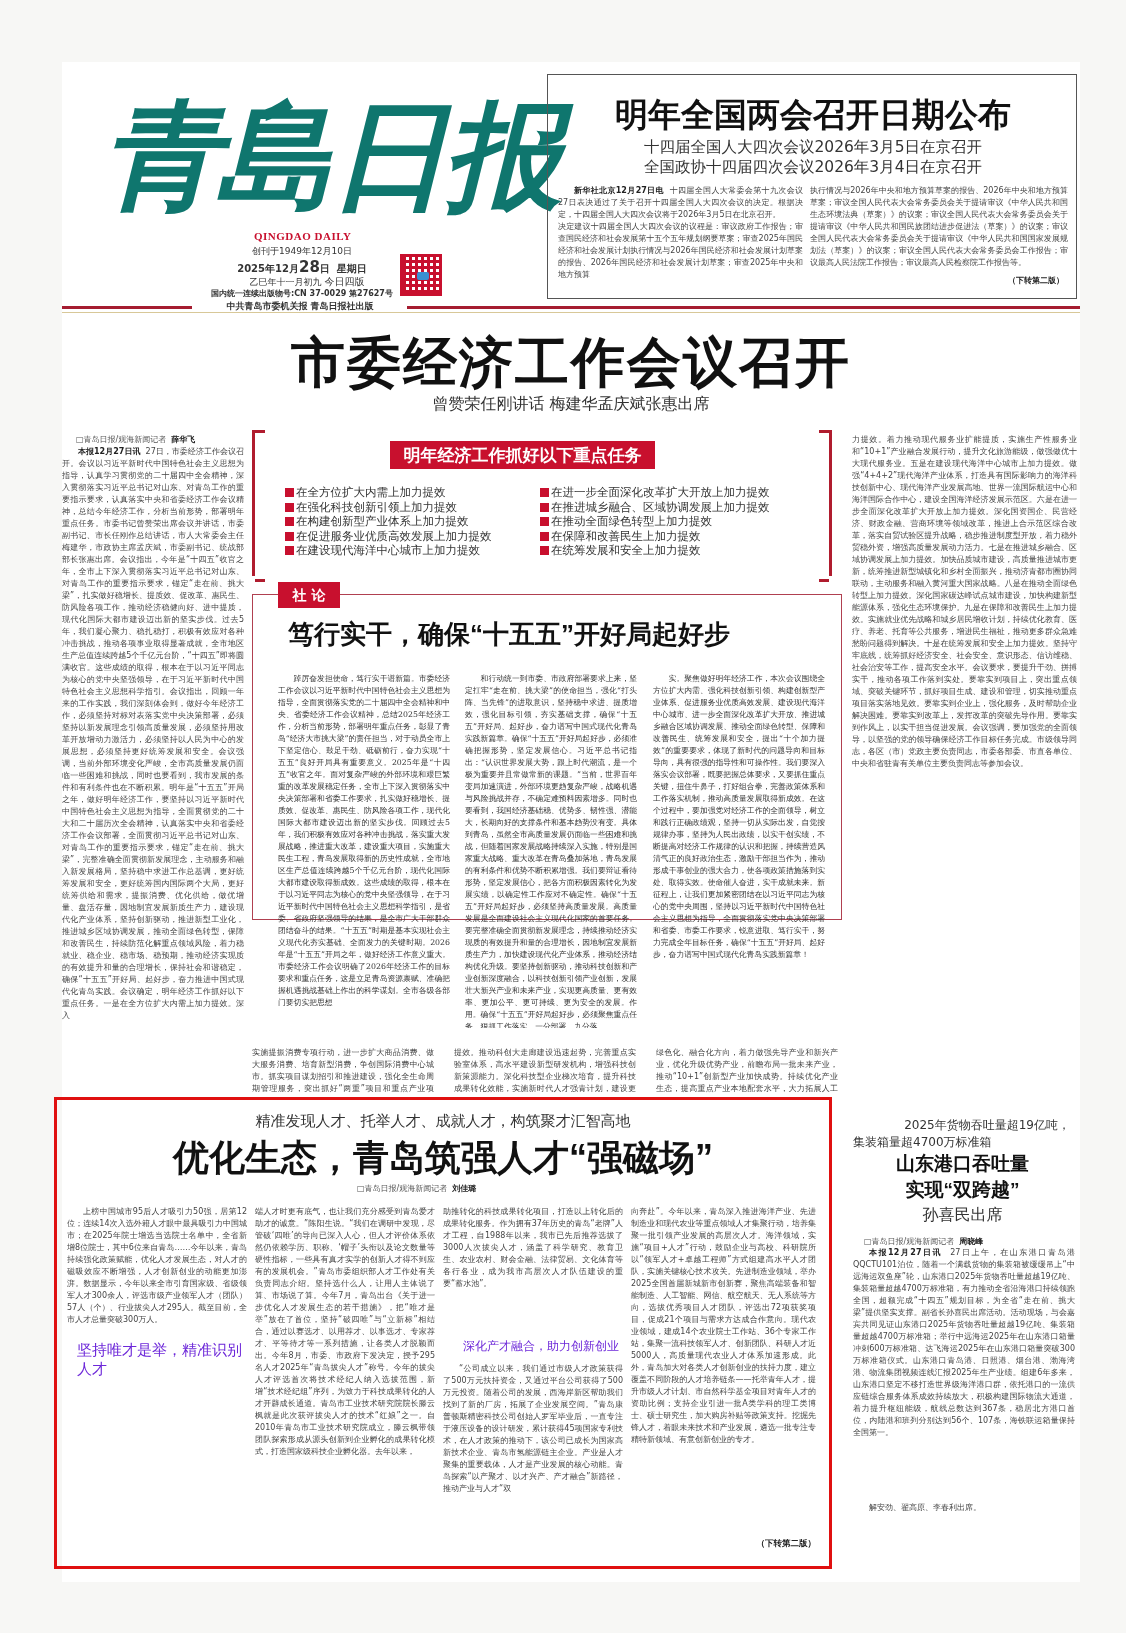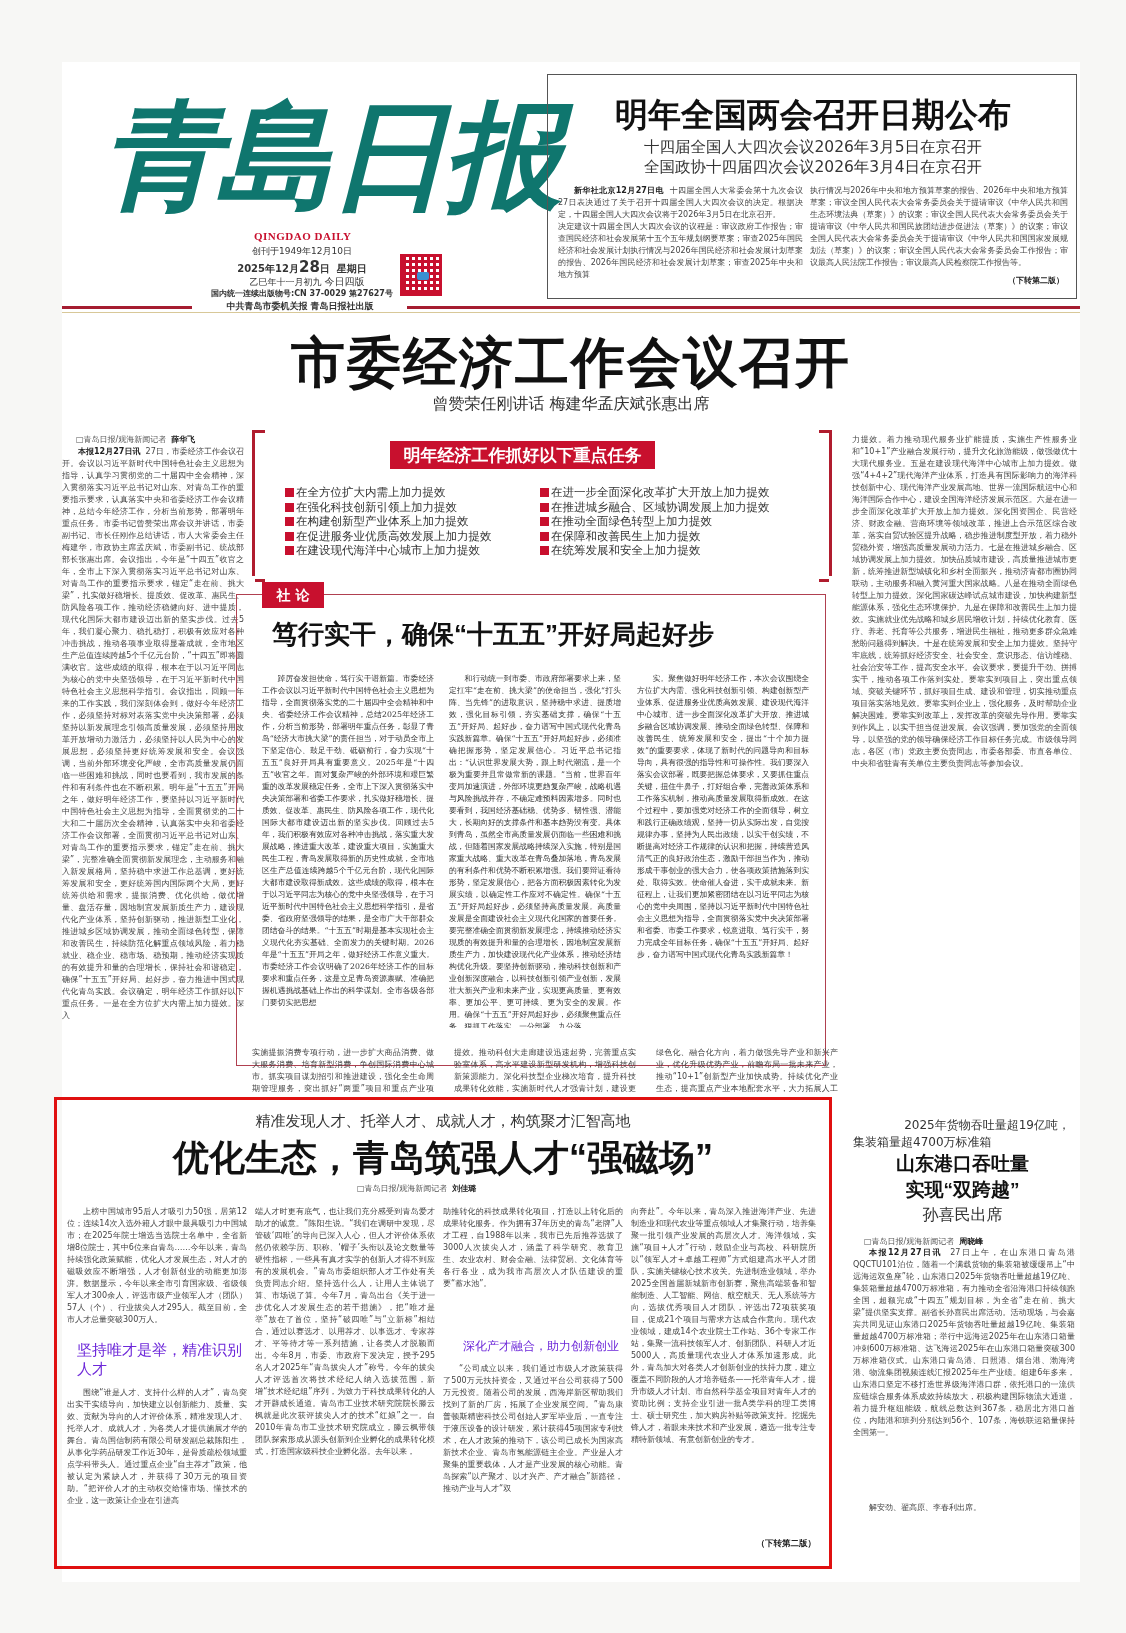--- a/index.html
+++ b/index.html
@@ -18,21 +18,21 @@
 .h-big{font-family:Liberation Sans, sans-serif;font-weight:bold;color:#111;text-align:center}
 .sub{font-family:"DejaVu Sans",sans-serif;color:#333;text-align:center}
 .body-txt{font-size:8px;line-height:12px;color:#444;font-family:"DejaVu Sans",sans-serif;text-align:justify;text-indent:2em;overflow:hidden}
 .tasks{left:190px;top:368px;width:580px;height:146px;border-left:3px solid #b01c2e;border-right:3px solid #b01c2e}
 .tasks:before,.tasks:after{content:"";position:absolute;top:0;width:10px;height:100%;border-top:3px solid #b01c2e;border-bottom:3px solid #b01c2e}
 .tasks:before{left:0}
 .tasks:after{right:0}
 .tasks-title{left:135px;top:11px;width:265px;height:28px;background:#c8102e;color:#fff;font-size:17px;font-weight:bold;text-align:center;line-height:28px;font-family:"DejaVu Serif",serif}
 .task-item{font-size:11.5px;line-height:14.5px;color:#333;font-family:"DejaVu Sans",sans-serif;white-space:nowrap}
 .task-item .sq{display:inline-block;width:9px;height:9px;background:#c8102e;margin-right:2px;vertical-align:-1px}
-.editorial{left:174px;top:532px;width:590px;height:472px;border:1px solid #b04050}
+.editorial{left:190px;top:532px;width:590px;height:326px;border:1px solid #b04050}
 .ed-tag{left:25px;top:-13px;width:62px;height:26px;background:#c8102e;color:#fff;font-weight:bold;font-size:14px;text-align:center;line-height:26px;font-family:"DejaVu Serif",serif}
 .ed-txt{font-size:7.8px;line-height:12px;color:#333;font-family:"DejaVu Serif",serif;text-align:justify;text-indent:2em;overflow:hidden}
 .redbox{left:-8px;top:1035px;width:778px;height:472px;border:3px solid #e01010}
 .byline{font-size:8px;color:#555;font-family:"DejaVu Sans",sans-serif}
 .byline b{color:#222}
 .sec-h{font-size:15px;color:#6d28d9;font-family:"DejaVu Sans",sans-serif}
 .col{position:absolute}
 </style>
 </head>
 <body>
@@ -111,21 +111,20 @@
   <div class="abs body-txt" style="left:790px;top:372px;width:225px;height:660px;text-indent:0">力提效。着力推动现代服务业扩能提质，实施生产性服务业和“10+1”产业融合发展行动，提升文化旅游能级，做强做优十大现代服务业。五是在建设现代海洋中心城市上加力提效。做强“4+4+2”现代海洋产业体系，打造具有国际影响力的海洋科技创新中心、现代海洋产业发展高地、世界一流国际航运中心和海洋国际合作中心，建设全国海洋经济发展示范区。六是在进一步全面深化改革扩大开放上加力提效。深化国资国企、民营经济、财政金融、营商环境等领域改革，推进上合示范区综合改革，落实自贸试验区提升战略，稳步推进制度型开放，着力稳外贸稳外资，增强高质量发展动力活力。七是在推进城乡融合、区域协调发展上加力提效。加快品质城市建设，高质量推进城市更新，统筹推进新型城镇化和乡村全面振兴，推动济青都市圈协同联动，主动服务和融入黄河重大国家战略。八是在推动全面绿色转型上加力提效。深化国家碳达峰试点城市建设，加快构建新型能源体系，强化生态环境保护。九是在保障和改善民生上加力提效。实施就业优先战略和城乡居民增收计划，持续优化教育、医疗、养老、托育等公共服务，增进民生福祉，推动更多群众急难愁盼问题得到解决。十是在统筹发展和安全上加力提效。坚持守牢底线，统筹抓好经济安全、社会安全、意识形态、信访维稳、社会治安等工作，提高安全水平。会议要求，要提升干劲、拼搏实干，推动各项工作落到实处。要靠实到项目上，突出重点领域、突破关键环节，抓好项目生成、建设和管理，切实推动重点项目落实落地见效。要靠实到企业上，强化服务，及时帮助企业解决困难。要靠实到改革上，发挥改革的突破先导作用。要靠实到作风上，以实干担当促进发展。会议强调，要加强党的全面领导，以坚强的党的领导确保经济工作目标任务完成。市级领导同志，各区（市）党政主要负责同志，市委各部委、市直各单位、中央和省驻青有关单位主要负责同志等参加会议。</div>
 
   <div class="abs redbox">
     <div class="abs sub" style="left:0;top:12px;width:772px;font-size:15px">精准发现人才、托举人才、成就人才，构筑聚才汇智高地</div>
     <div class="abs h-big" style="left:0;top:34px;width:772px;font-size:36px">优化生态，青岛筑强人才“强磁场”</div>
     <div class="abs byline" style="left:300px;top:83px"><span>□青岛日报/观海新闻记者</span>&nbsp;&nbsp;<b>刘佳璐</b></div>
 
     <div class="col" style="left:10px;top:106px;width:180px">
       <div class="body-txt" style="height:125px">上榜中国城市95后人才吸引力50强，居第12位；连续14次入选外籍人才眼中最具吸引力中国城市；在2025年院士增选当选院士名单中，全省新增8位院士，其中6位来自青岛……今年以来，青岛持续强化政策赋能，优化人才发展生态，对人才的磁吸效应不断增强，人才创新创业的动能更加澎湃。数据显示，今年以来全市引育国家级、省级领军人才300余人，评选市级产业领军人才（团队）57人（个）、行业拔尖人才295人。截至目前，全市人才总量突破300万人。</div>
       <div class="sec-h" style="margin:10px 0 8px 10px">坚持唯才是举，精准识别人才</div>
-      <div class="body-txt" style="height:155px">围绕“谁是人才、支持什么样的人才”，青岛突出实干实绩导向，加快建立以创新能力、质量、实效、贡献为导向的人才评价体系，精准发现人才、托举人才、成就人才，为各类人才提供施展才华的舞台。青岛国信制药有限公司研发副总裁陈阳生，从事化学药品研发工作近30年，是骨质疏松领域重点学科带头人。通过重点企业“自主荐才”政策，他被认定为紧缺人才，并获得了30万元的项目资助。“把评价人才的主动权交给懂市场、懂技术的企业，这一政策让企业在引进高</div>
     </div>
     <div class="col" style="left:198px;top:106px;width:180px">
       <div class="body-txt" style="height:352px;text-indent:0">端人才时更有底气，也让我们充分感受到青岛爱才助才的诚意。”陈阳生说。“我们在调研中发现，尽管破‘四唯’的导向已深入人心，但人才评价体系依然仍依赖学历、职称、‘帽子’头衔以及论文数量等硬性指标，一些具有真才实学的创新人才得不到应有的发展机会。”青岛市委组织部人才工作处有关负责同志介绍。坚持选什么人，让用人主体说了算、市场说了算。今年7月，青岛出台《关于进一步优化人才发展生态的若干措施》，把“唯才是举”放在了首位，坚持“破四唯”与“立新标”相结合，通过以赛选才、以用荐才、以事选才、专家荐才、平等待才等一系列措施，让各类人才脱颖而出。今年8月，市委、市政府下发决定，授予295名人才2025年“青岛拔尖人才”称号。今年的拔尖人才评选首次将技术经纪人纳入选拔范围，新增“技术经纪组”序列，为致力于科技成果转化的人才开辟成长通道。青岛市工业技术研究院院长滕云枫就是此次获评拔尖人才的技术“红娘”之一。自2010年青岛市工业技术研究院成立，滕云枫带领团队探索形成从源头创新到企业孵化的成果转化模式，打造国家级科技企业孵化器。去年以来，</div>
     </div>
     <div class="col" style="left:386px;top:106px;width:180px">
       <div class="body-txt" style="height:120px;text-indent:0">助推转化的科技成果转化项目，打造以上转化后的成果转化服务。作为拥有37年历史的青岛“老牌”人才工程，自1988年以来，我市已先后推荐选拔了3000人次拔尖人才，涵盖了科学研究、教育卫生、农业农村、财会金融、法律贸易、文化体育等各行各业，成为我市高层次人才队伍建设的重要“蓄水池”。</div>
       <div class="sec-h" style="margin:12px 0 8px 20px;font-size:12px">深化产才融合，助力创新创业</div>
       <div class="body-txt" style="height:196px">“公司成立以来，我们通过市级人才政策获得了500万元扶持资金，又通过平台公司获得了500万元投资。随着公司的发展，西海岸新区帮助我们找到了新的厂房，拓展了企业发展空间。”青岛康普顿斯精密科技公司创始人罗军毕业后，一直专注于液压设备的设计研发，累计获得45项国家专利技术，在人才政策的推动下，该公司已成长为国家高新技术企业、青岛市氢能源链主企业。产业是人才聚集的重要载体，人才是产业发展的核心动能。青岛探索“以产聚才、以才兴产、产才融合”新路径，推动产业与人才“双</div>
     </div>
     <div class="col" style="left:574px;top:106px;width:185px">

